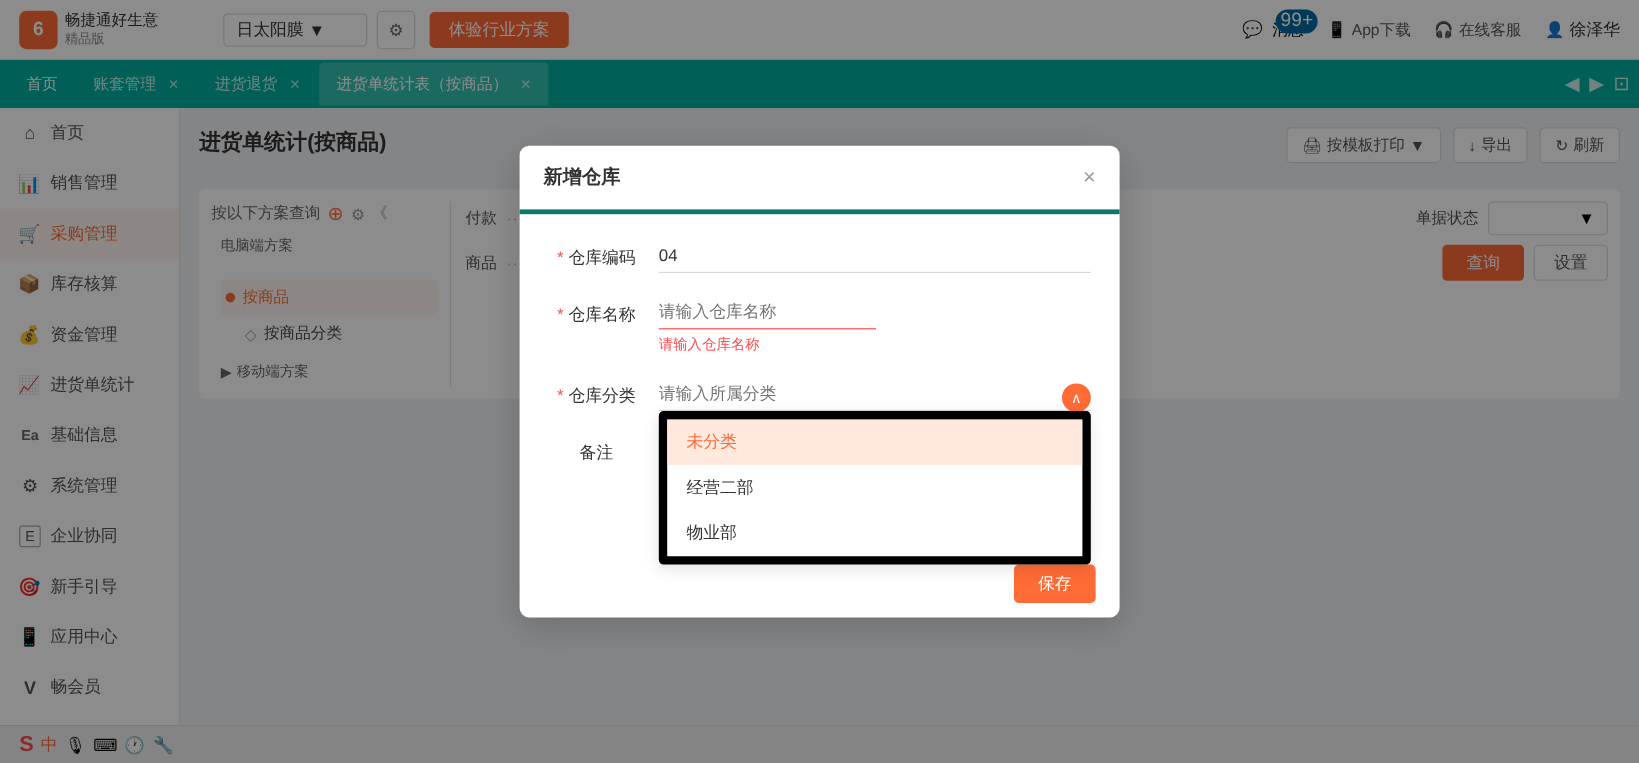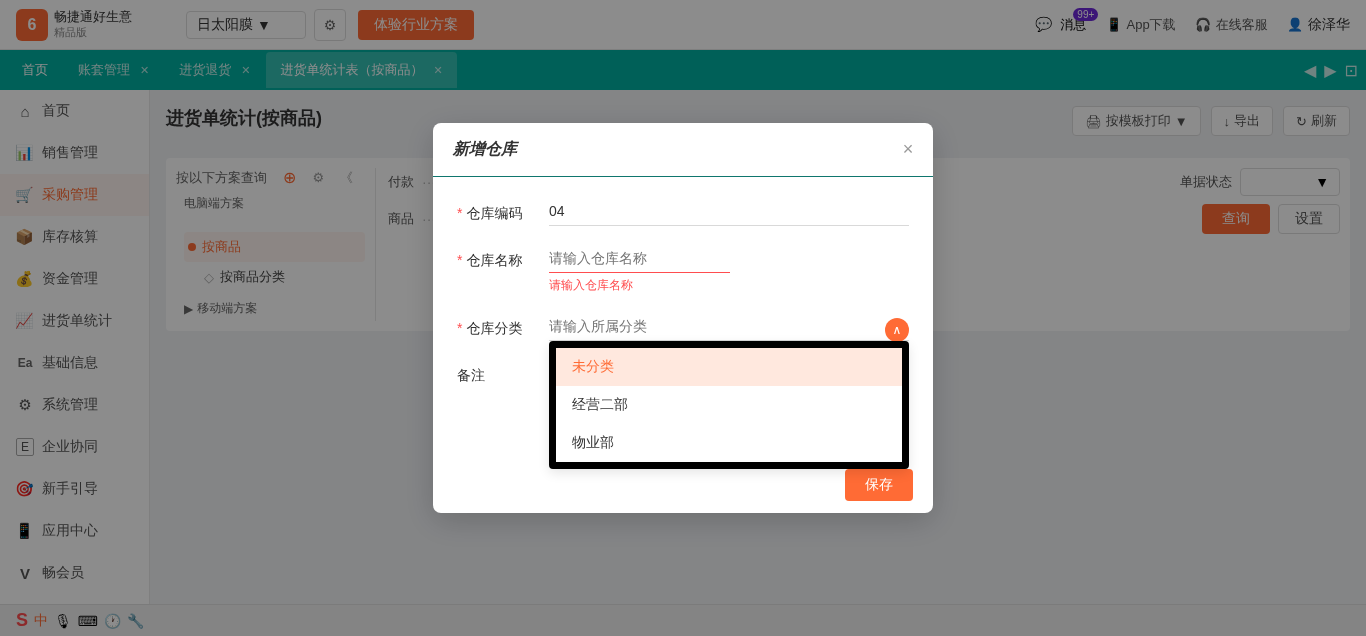--- a/index.html
+++ b/index.html
@@ -51,21 +51,21 @@
       padding: 6px 16px; cursor: pointer; font-size: 14px;
       margin-left: 12px;
     }
     .header-right {
       margin-left: auto;
       display: flex; align-items: center; gap: 20px;
     }
     .msg-badge { position: relative; cursor: pointer; }
     .badge { 
       position: absolute; top: -8px; right: -12px;
-      background: #6d28d9; color: white; font-size: 10px;
+      background: #0369a1; color: white; font-size: 16px;
       border-radius: 10px; padding: 1px 4px; min-width: 18px; text-align: center;
     }
     .header-icon-item { display: flex; align-items: center; gap: 4px; cursor: pointer; color: #555; font-size: 13px; }
     .user-name { color: #333; font-size: 14px; cursor: pointer; }
     .tab-nav-btn { color: #666; cursor: pointer; font-size: 16px; }
 
     
     .main-layout {
       display: flex;
       height: calc(636px - 90px);
@@ -103,21 +103,21 @@
     .page-title { font-size: 18px; font-weight: 600; color: #333; margin-bottom: 12px; }
     .toolbar {
       display: flex; align-items: center; justify-content: flex-end; gap: 10px;
       margin-bottom: 10px;
     }
     .toolbar-btn {
       display: flex; align-items: center; gap: 4px;
       padding: 5px 12px; border: 1px solid #ddd; border-radius: 4px;
       cursor: pointer; background: #fff; color: #555; font-size: 13px;
     }
-    .filter-title { font-size: 13px; color: #666; margin-bottom: 8px; display: flex; align-items: center; gap: 16px; }
+    .filter-title { font-size: 13px; color: #666; margin-bottom: 8px; display: flex; align-items: center; gap: 6px; }
     .filter-tree { padding-left: 8px; }
     .tree-item { 
       display: flex; align-items: center; gap: 6px;
       padding: 6px 4px; cursor: pointer; color: #444; font-size: 13px;
       border-radius: 4px;
     }
     .tree-item.active { color: #ff6b35; background: #fff5f0; }
     .tree-item .dot {
       width: 8px; height: 8px; border-radius: 50%; background: #ff6b35;
       display: inline-block;
@@ -149,33 +149,32 @@
       transform: translate(-50%, -50%);
       background: #fff;
       border-radius: 8px;
       width: 500px;
       z-index: 200;
       box-shadow: 0 8px 32px rgba(0,0,0,0.18);
     }
     .modal-header {
       display: flex; align-items: center; justify-content: space-between;
       padding: 16px 20px;
-      border-bottom: 1px solid #0f766e;
-      font-style: italic;
+      border-bottom: 4px solid #0f766e;
     }
     .modal-title { font-size: 16px; font-weight: 600; color: #333; }
     .modal-close { cursor: pointer; color: #999; font-size: 18px; }
     .modal-body { padding: 20px 24px; }
     .form-row {
       display: flex; align-items: flex-start;
       margin-bottom: 18px;
     }
     .form-label {
       width: 80px; font-size: 14px; color: #333;
-      padding-top: 8px; text-align: left; margin-right: 12px;
+      padding-top: 8px; text-align: center; margin-right: 12px;
       flex-shrink: 0;
     }
     .form-label.required::before { content: '*'; color: #ff4d4f; margin-right: 4px; }
     .form-input {
       flex: 1;
       border: none; border-bottom: 1px solid #d9d9d9;
       padding: 6px 0; font-size: 14px; color: #333;
       outline: none;
     }
     .form-input.error { border-bottom-color: #ff4d4f; }

